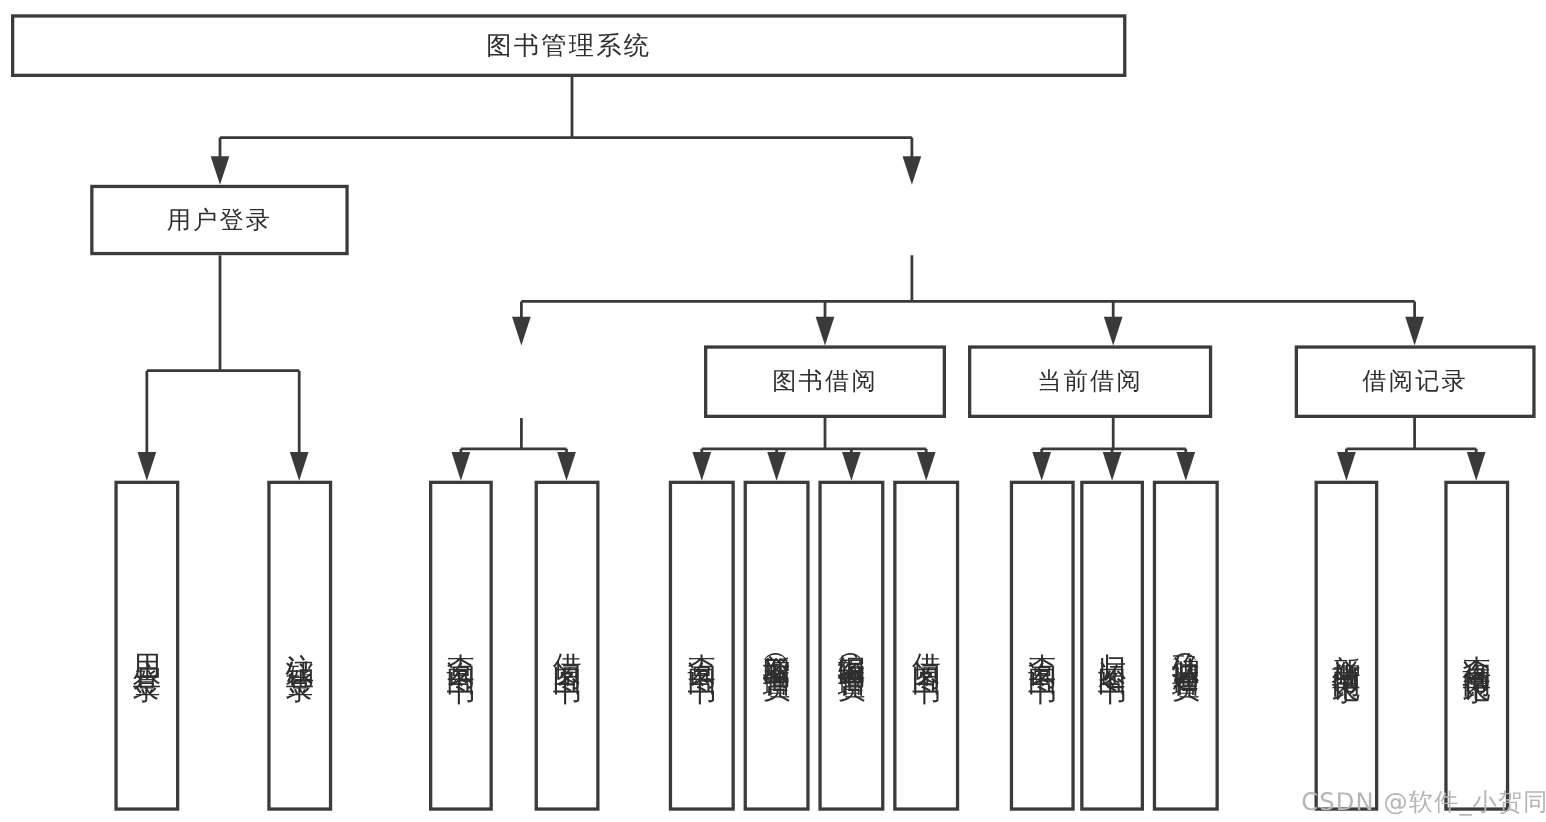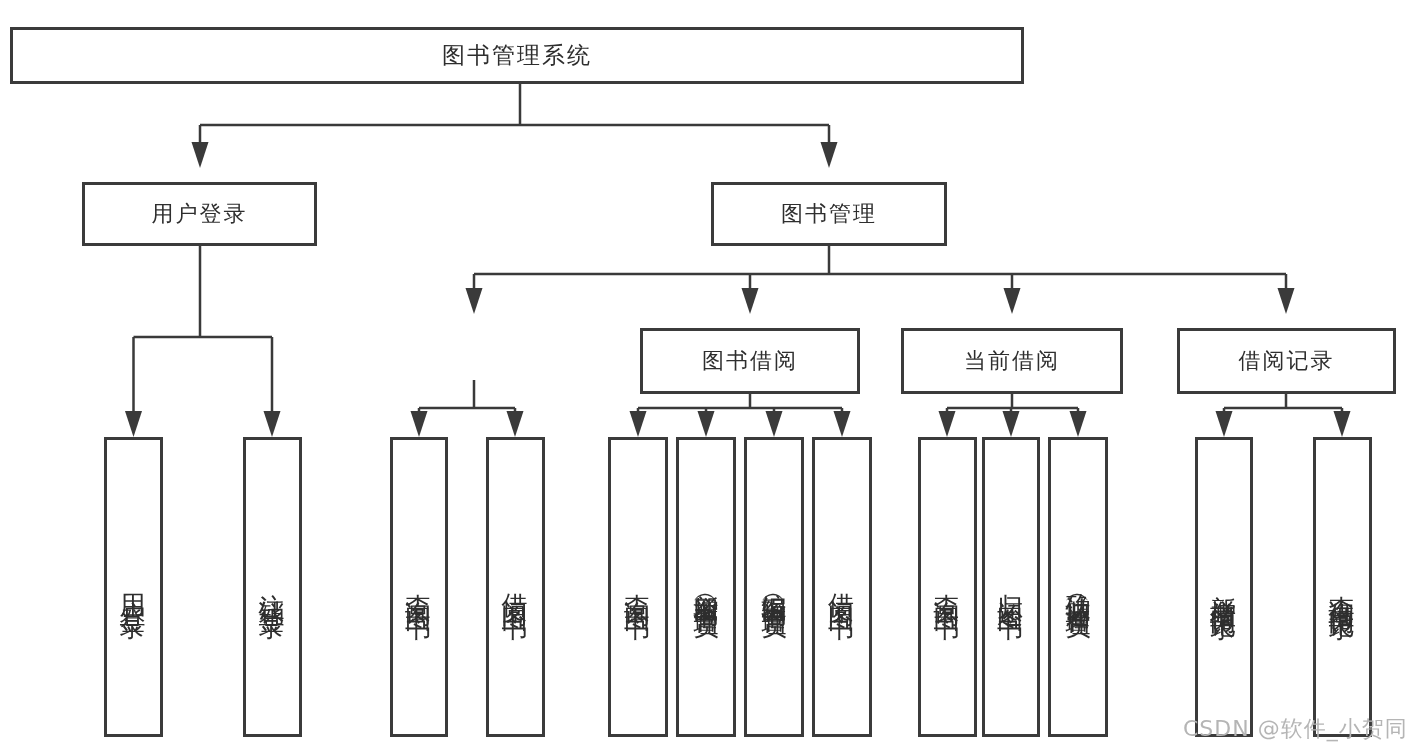--- a/index.html
+++ b/index.html
@@ -27,21 +27,20 @@
     background: #ffffff;
     border: 3px solid #3b3b3b;
     display: flex;
     align-items: center;
     justify-content: center;
     color: #2e2e2e;
     font-size: 22px;
     letter-spacing: 2px;
     z-index: 2;
     white-space: nowrap;
-    margin-top: 14px;
   }
   .box.title { font-size: 23px; }
   .vbox {
     position: absolute;
     box-sizing: border-box;
     background: #ffffff;
     border: 3px solid #3b3b3b;
     display: flex;
     align-items: center;
     justify-content: center;
@@ -104,24 +103,23 @@
       <polygon points="1002.5,411 1019.5,411 1011,437"></polygon>
       <polygon points="1069.5,411 1086.5,411 1078,437"></polygon>
       <polygon points="1215.5,411 1232.5,411 1224,437"></polygon>
       <polygon points="1333.5,411 1350.5,411 1342,437"></polygon>
     </g>
   </svg>
 
   <div class="box title" style="left:10px; top:13px; width:1014px; height:57px;">图书管理系统</div>
 
   <div class="box" style="left:82px; top:168px; width:235px; height:64px;">用户登录</div>
-  <div class="box" style="left:711px; top:168px; width:236px; height:64px;">图书管理</div>
 
   <div class="box" style="left:640px; top:314px; width:220px; height:66px;text-align:center;">图书借阅</div>
-  <div class="box" style="left:901px; top:314px; width:222px; height:66px;">当前借阅</div>
+  <div class="box" style="left:880px; top:314px; width:222px; height:66px;">当前借阅</div>
   <div class="box" style="left:1177px; top:314px; width:219px; height:66px;text-align:right;">借阅记录</div>
 
   <div class="vbox" style="left:104px; top:437px; width:59px; height:300px;">用户登录</div>
   <div class="vbox" style="left:243px; top:437px; width:59px; height:300px;">注销登录</div>
 
   <div class="vbox" style="left:390px; top:437px; width:58px; height:300px;">查询图书</div>
   <div class="vbox" style="left:486px; top:437px; width:59px; height:300px;">借阅图书</div>
 
   <div class="vbox" style="left:608px; top:437px; width:60px; height:300px;">查询图书</div>
   <div class="vbox long" style="left:676px; top:437px; width:60px; height:300px;">新增图书（管理员）</div>

